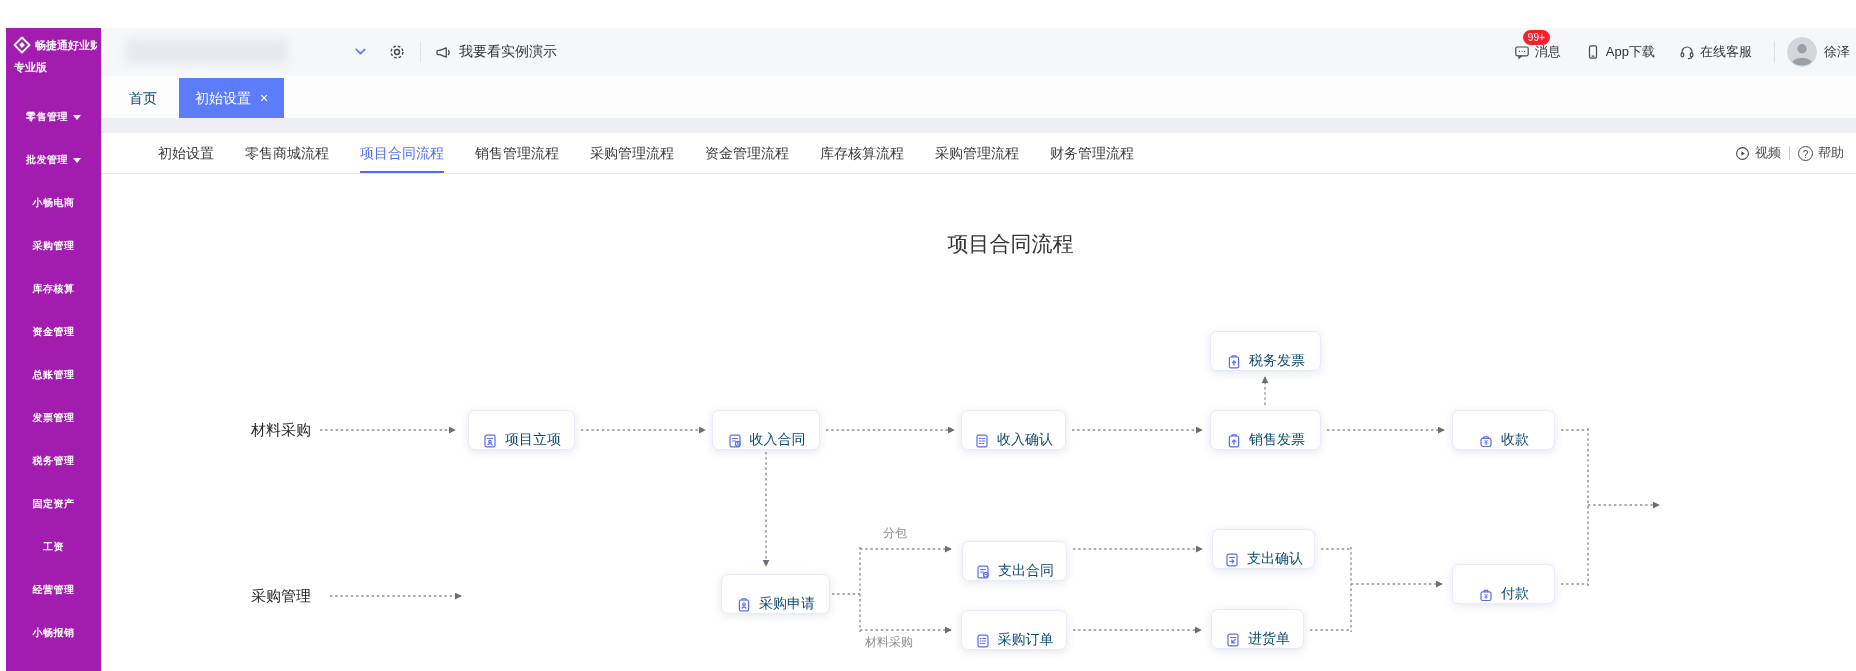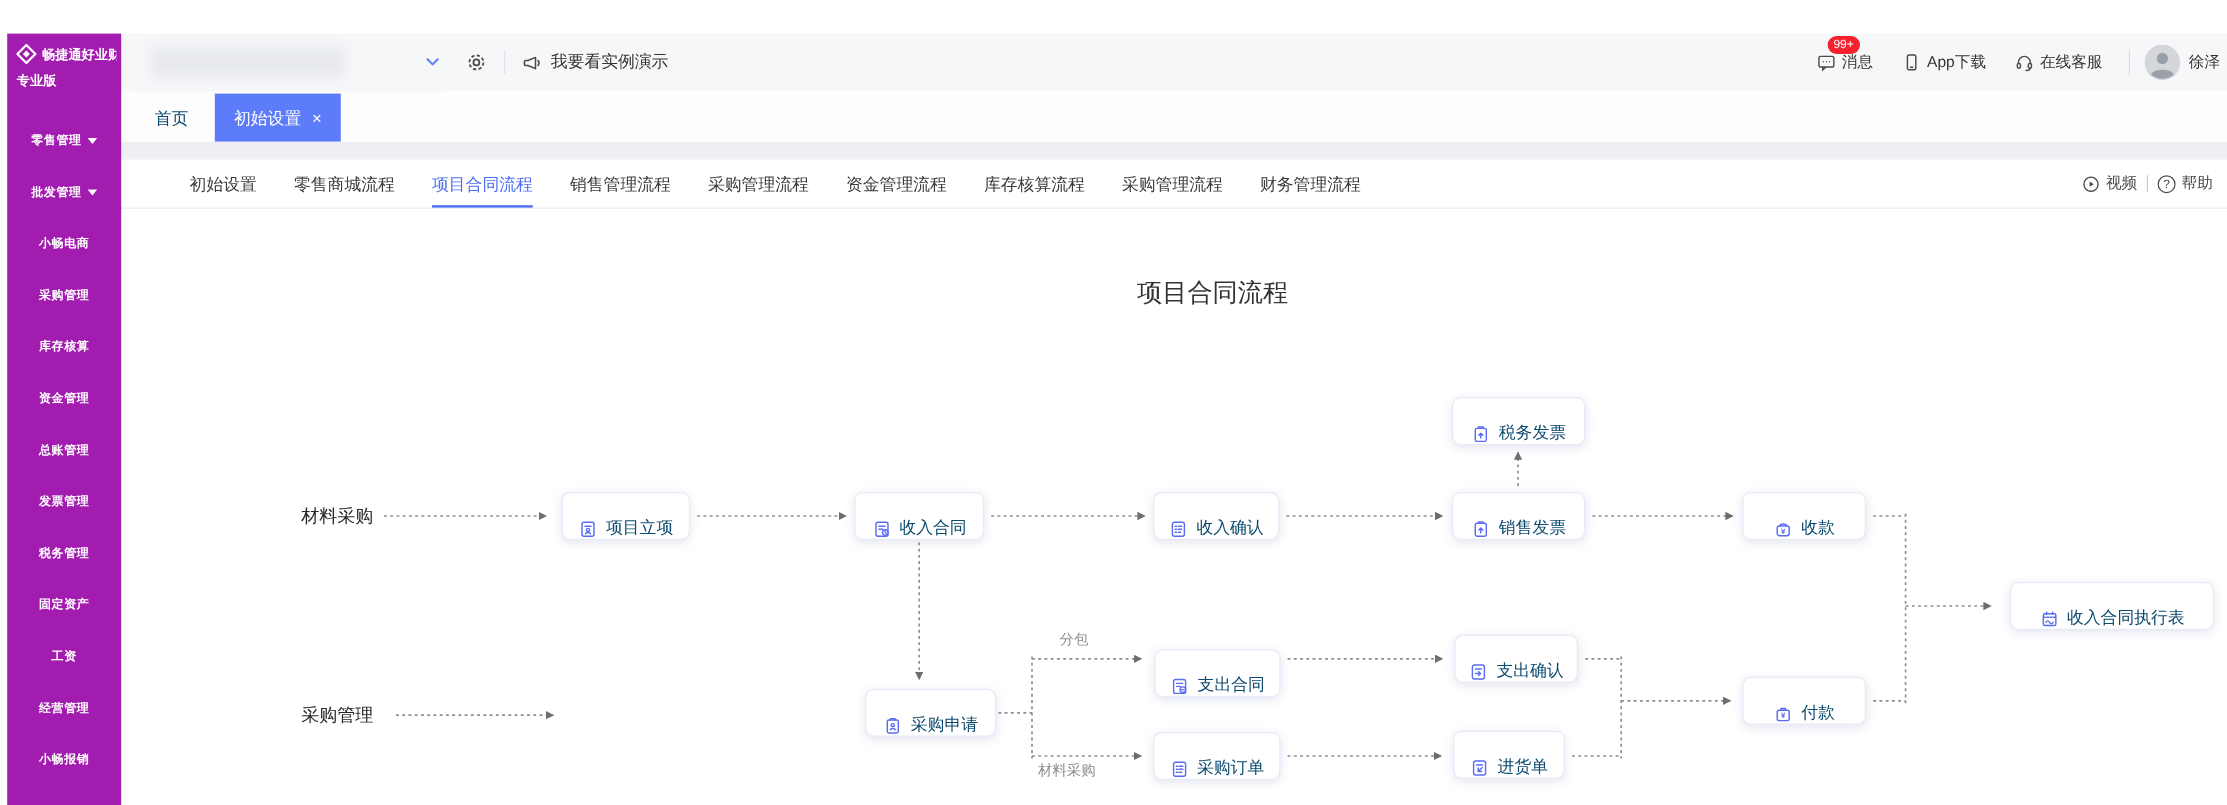--- a/index.html
+++ b/index.html
@@ -383,25 +383,15 @@
       <div class="node" style="left:1357px;top:431px;width:103px">
         <span class="nicon">
             <svg width="16" height="16" viewBox="0 0 16 16" fill="none" stroke="#5a6cf3" stroke-width="1.2" stroke-linecap="round" stroke-linejoin="round">
               <rect x="3" y="4.8" width="10" height="8.7" rx="1.5"></rect>
               <path d="M6.2 4.8V3.4h3.6v1.4"></path>
               <text x="8" y="11.6" font-size="6.5" text-anchor="middle" fill="#5a6cf3" stroke="none" font-weight="bold">¥</text>
             </svg>
           </span>
         <span class="nlabel">付款</span>
       </div>
-      <div class="node" style="left:1580px;top:352px;width:170px">
-        <span class="nicon">
-            <svg width="16" height="16" viewBox="0 0 16 16" fill="none" stroke="#5a6cf3" stroke-width="1.2" stroke-linecap="round" stroke-linejoin="round">
-              <rect x="2.8" y="3.5" width="10.4" height="9.8" rx="1.4"></rect>
-              <path d="M5.5 2.2v2.4M10.5 2.2v2.4M2.8 6.4h10.4" stroke-dasharray="1.6 1.2"></path>
-              <path d="M5 10.6c1-1.6 2-1.6 3 0s2 1.6 3 0"></path>
-            </svg>
-          </span>
-        <span class="nlabel">收入合同执行表</span>
-      </div>
     </div>
   </main>
 </div>
 
 </body></html>

